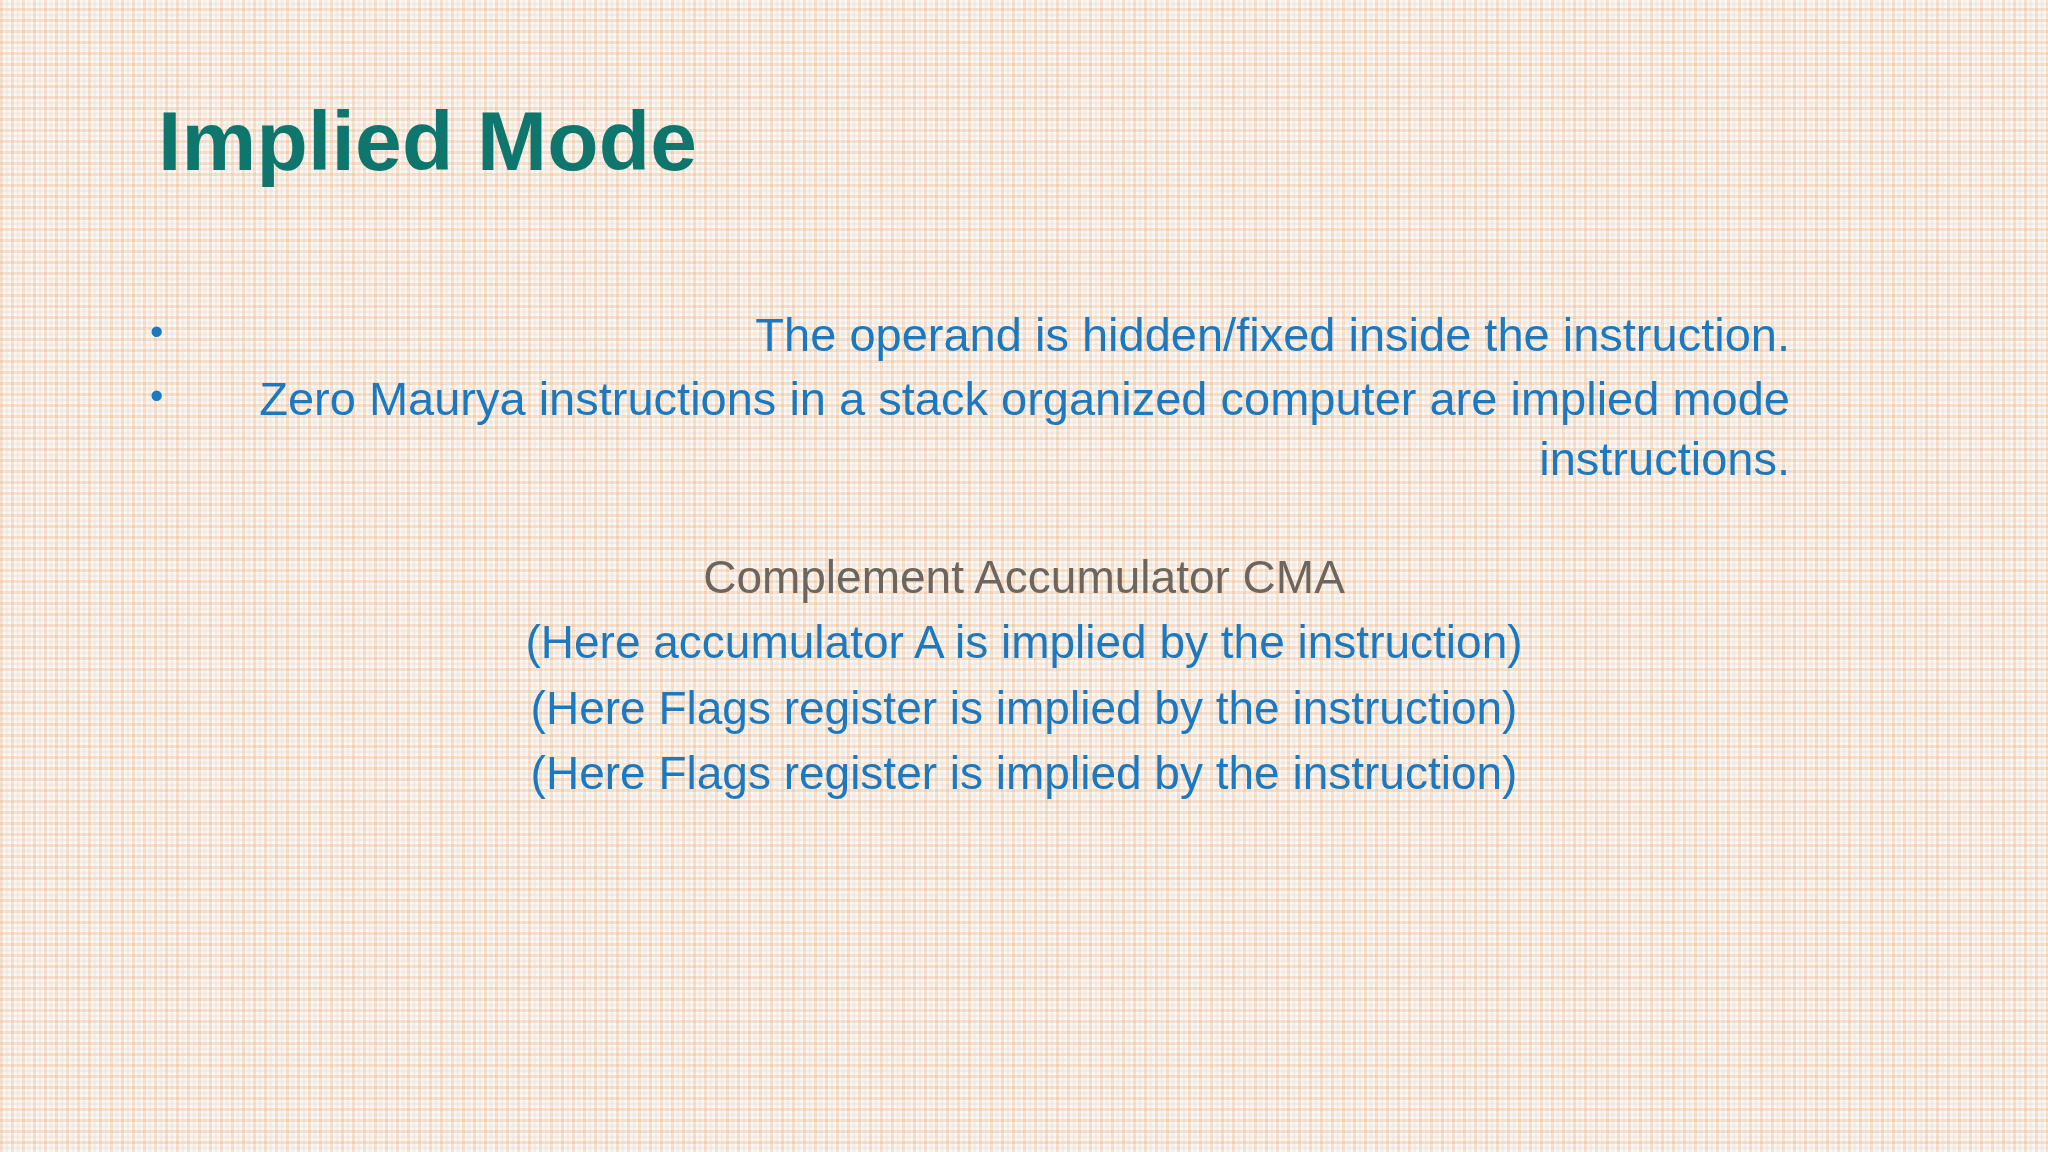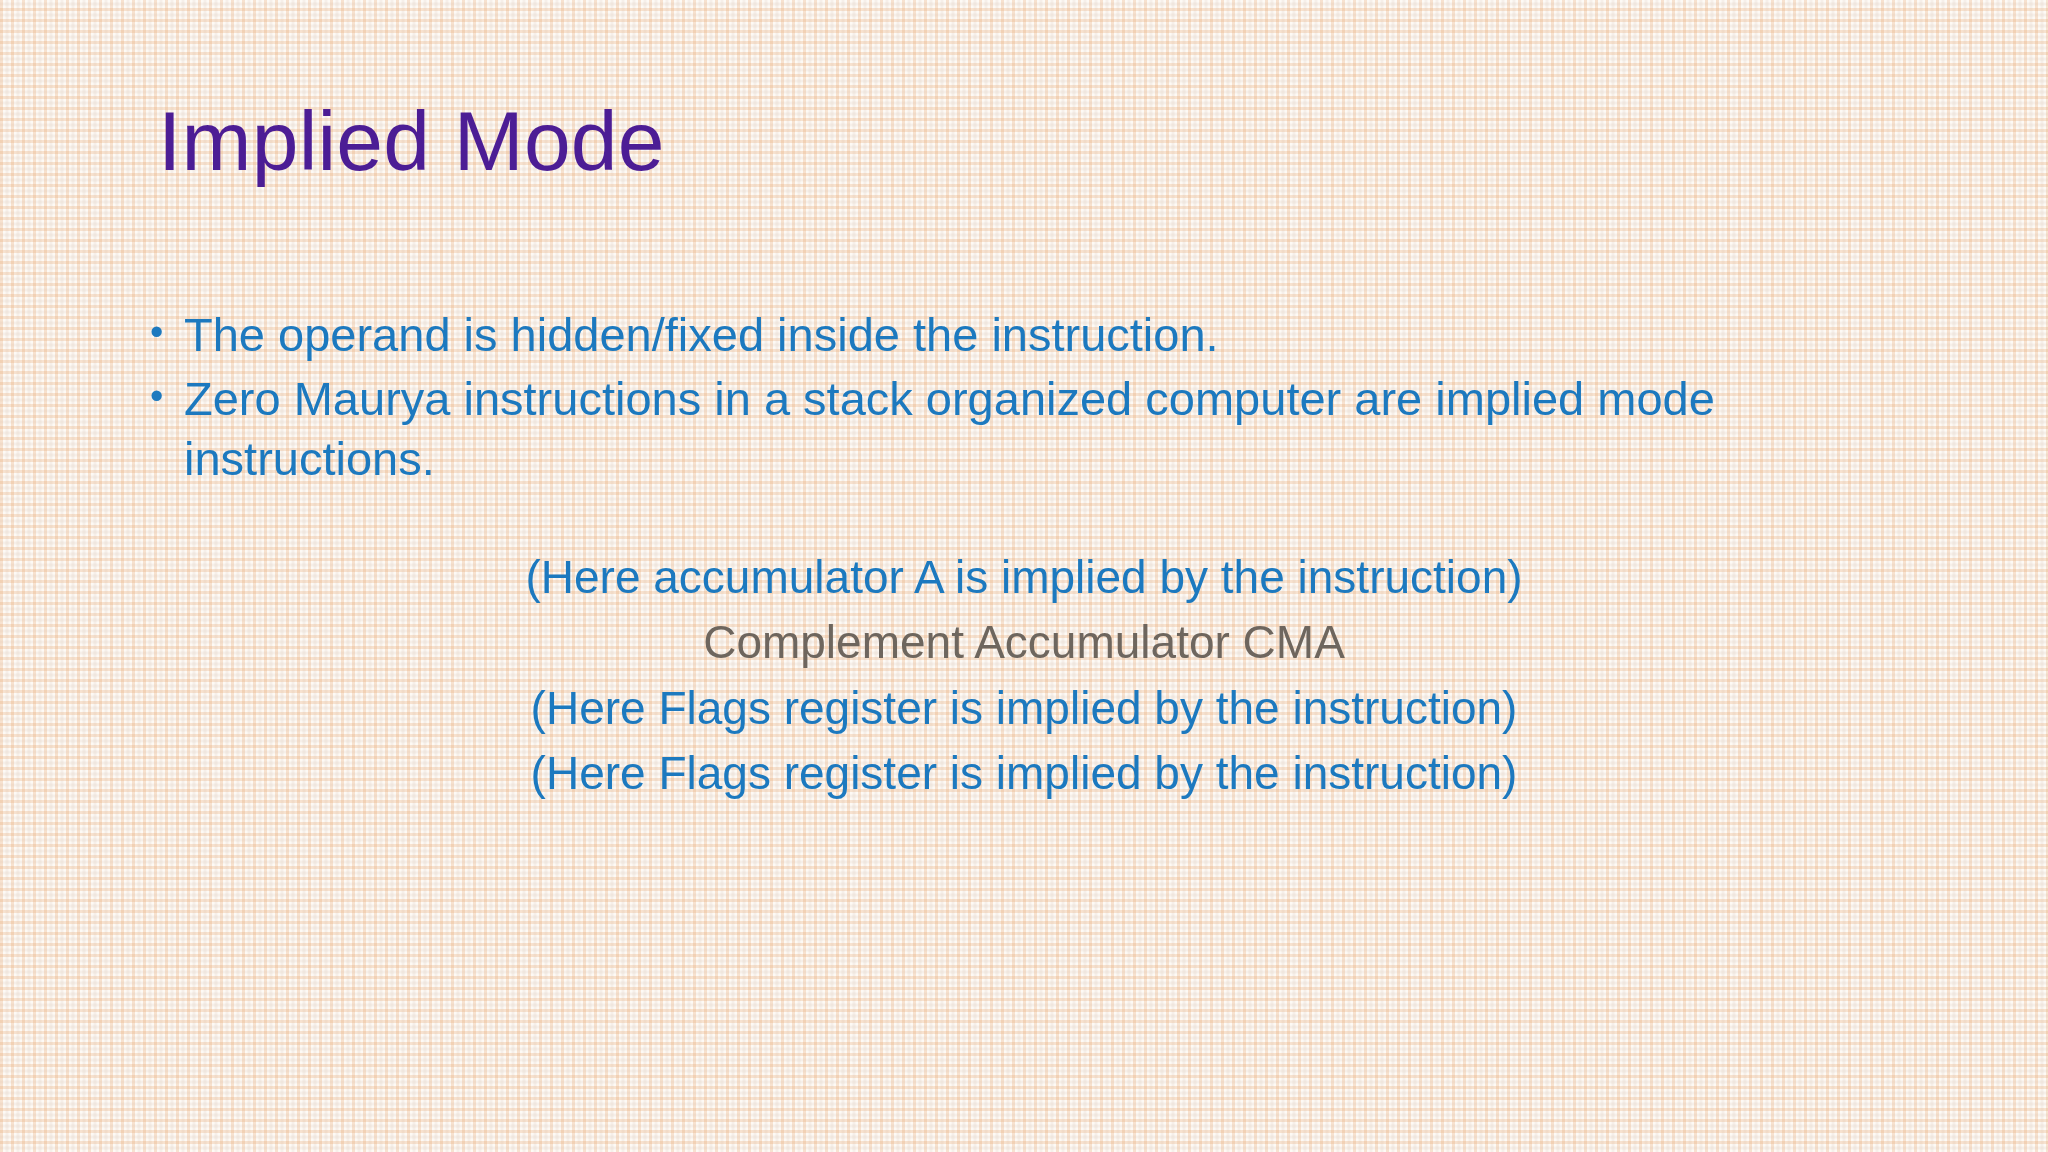--- a/index.html
+++ b/index.html
@@ -73,23 +73,23 @@
     height: 100%;
   }
 
   
   .title {
     position: absolute;
     left: 158px;
     top: 96px;
     font-size: 84px;
     line-height: 1.08;
-    font-weight: 400;
+    font-weight: 700;
     letter-spacing: 0.2px;
-    color: #4c1d95;
+    color: #0f766e;
     white-space: nowrap;
   }
 
   
   .bullets {
     position: absolute;
     left: 150px;
     top: 305px;
     width: 1640px;
   }
@@ -106,20 +106,21 @@
     flex: 0 0 auto;
     width: 34px;
     font-size: 38px;
     line-height: 1.45;
     color: #1C79BF;
     text-align: left;
   }
   .bullet-text {
     flex: 1 1 auto;
     display: block;
+    text-align: right;
   }
 
   
   .center-lines {
     position: absolute;
     left: 0;
     right: 0;
     top: 545px;
     text-align: center;
   }
@@ -163,23 +164,23 @@
 
       <div class="bullet-row">
         <span class="bullet-dot">•</span>
         <span class="bullet-text">Zero Maurya instructions in a stack organized computer are implied mode instructions.</span>
       </div>
 
     </div>
 
     <div class="center-lines">
 
+      <div class="center-line gray">Complement Accumulator CMA</div>
+
       <div class="center-line blue">(Here accumulator A is implied by the instruction)</div>
-
-      <div class="center-line gray">Complement Accumulator CMA</div>
 
 
       <div class="center-line blue">(Here Flags register is implied by the instruction)</div>
 
 
       <div class="center-line blue">(Here Flags register is implied by the instruction)</div>
 
 
     </div>
 

